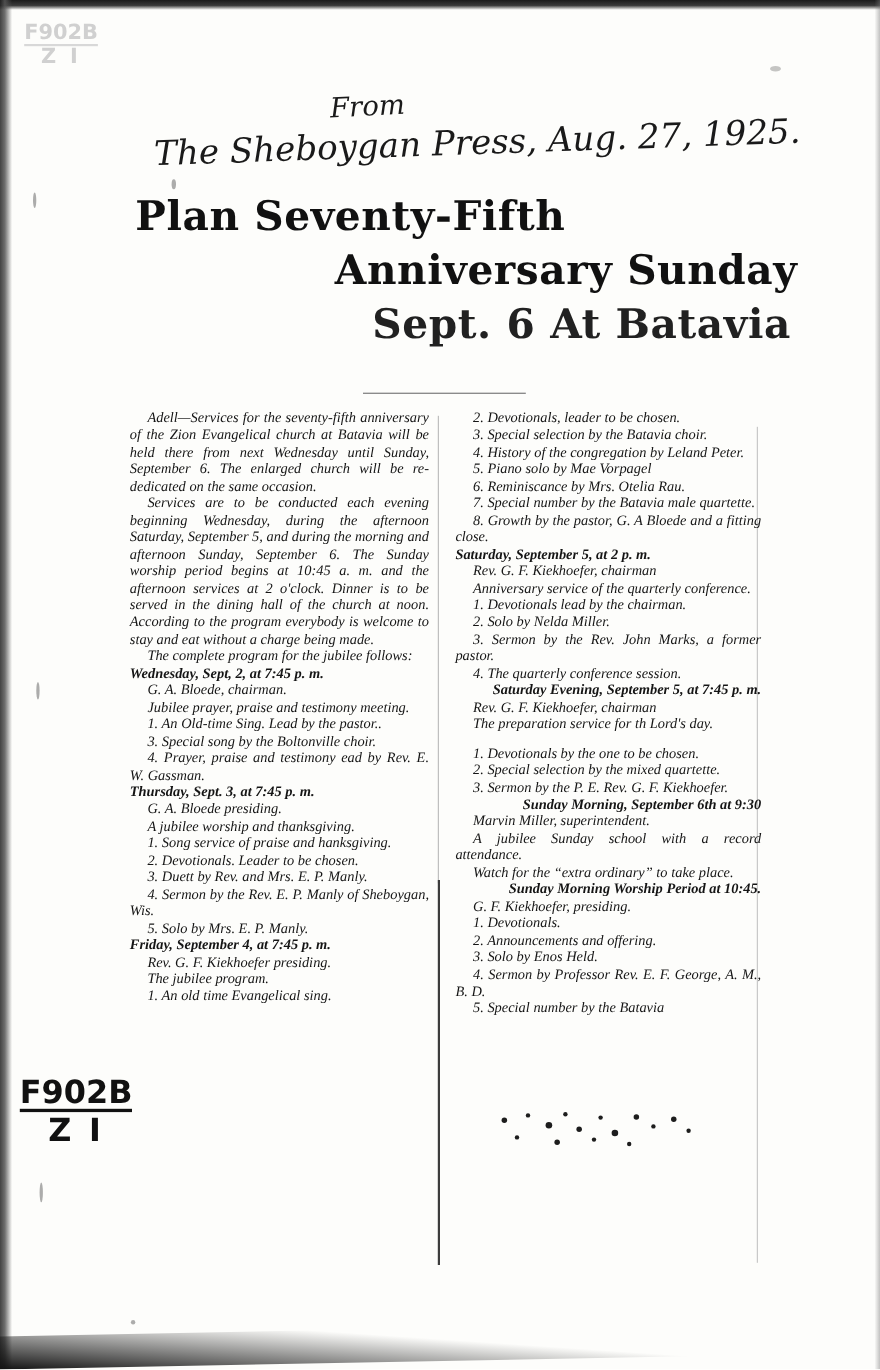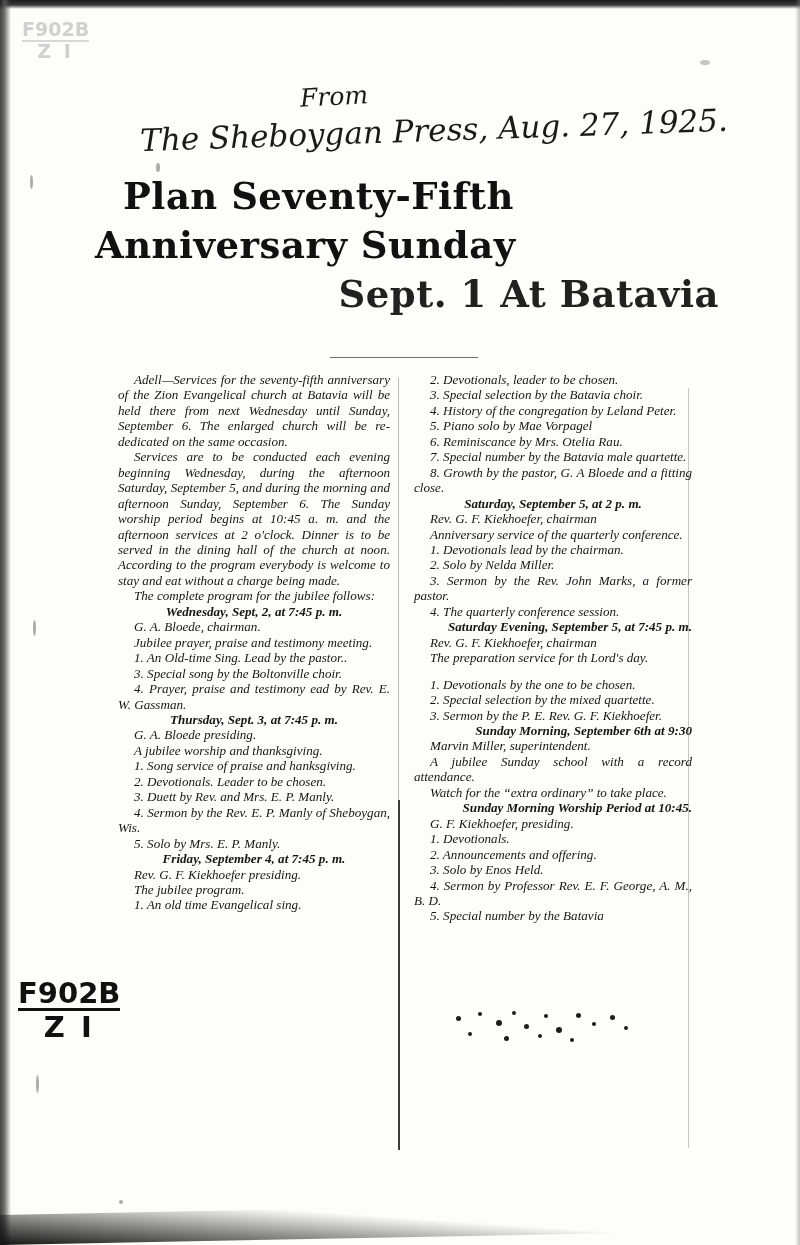--- a/index.html
+++ b/index.html
@@ -110,21 +110,21 @@
     width: 630px;
     color: #111;
     font-family: "DejaVu Serif", serif;
     font-weight: bold;
     font-size: 37px;
     line-height: 1.33;
     letter-spacing: .5px;
   }
   #headline .hl-line { display: block; white-space: nowrap; }
   .hl-1 { text-align: left; padding-left: 28px; }
-  .hl-2 { text-align: left; }
+  .hl-2 { text-align: right; }
   .hl-3 { text-align: right; padding-right: 6px; opacity: .93; }
 
   
   #headline-rule {
     position: absolute;
     left: 330px; top: 357px;
     width: 148px; height: 1px;
     background: #6f6f6f;
   }
 
@@ -150,21 +150,21 @@
   #col-left  { left: 0; }
   #col-right { left: 296px; width: 278px; }
 
   .col p {
     margin: 0;
     text-indent: 16px;
   }
   .col p.bold {
     font-weight: bold;
     text-indent: 0;
-    text-align: center;
+    text-align: left;
   }
   .col p.bold-center {
     font-weight: bold;
     text-indent: 0;
     text-align: right;
   }
   .col p.gap { margin-top: 11px; }
 
   
   #col-rule-faint {
@@ -220,21 +220,21 @@
   <div class="hand" id="hand-source">The Sheboygan Press, Aug. 27, 1925.</div>
 
   <div class="catalog-mark" id="catalog-top">
     <span class="mark-num">F902B</span>
     <span class="mark-den">Z I</span>
   </div>
 
   <div id="headline">
     <span class="hl-line hl-1">Plan Seventy-Fifth</span>
     <span class="hl-line hl-2">Anniversary Sunday</span>
-    <span class="hl-line hl-3">Sept. 1 At Batavia</span>
+    <span class="hl-line hl-3">Sept. 6 At Batavia</span>
   </div>
 
   <div id="headline-rule"></div>
 
   <div id="col-rule-faint"></div>
   <div id="col-rule-dark"></div>
   <div id="col-rule-right"></div>
 
   <div id="body-cols">
     <div class="col" id="col-left">

